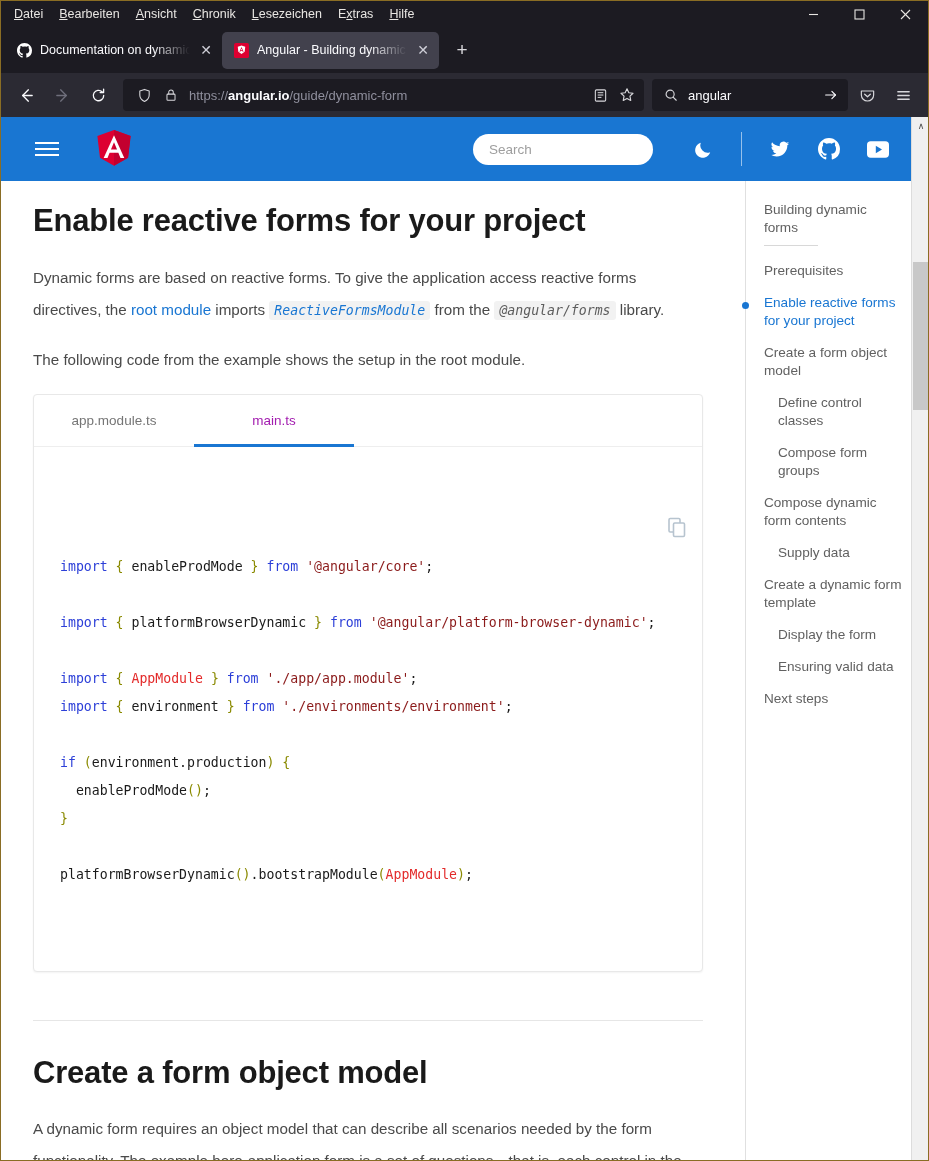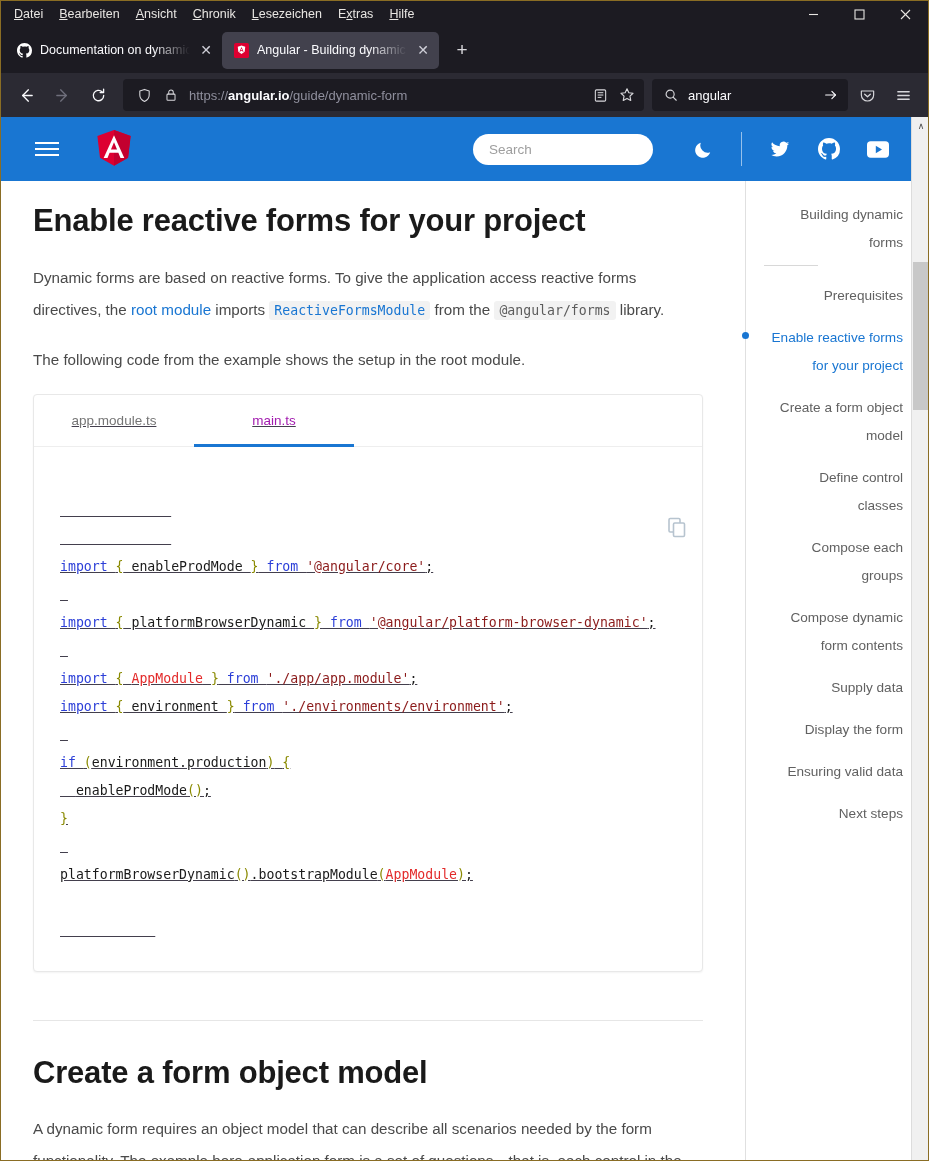--- a/index.html
+++ b/index.html
@@ -238,32 +238,32 @@
   }
   p.doc-p a { color: #1976d2; text-decoration: none; margin-top: 40px; }
   code.chip {
     font-family: "DejaVu Sans Mono", monospace;
     font-size: 13.2px;
     background: #f2f2f2;
     color: #5c5c5c;
     padding: 2px 5px;
     border-radius: 3px;
     white-space: nowrap;
+    font-style: italic;
   }
   code.chip.blue { color: #1976d2; }
 
   
   .codecard {
     border: 1px solid #e8e8e8;
     border-radius: 4px;
     margin: 18px 0 0 0;
     background: #fff;
     position: relative;
     box-shadow: 0 1px 2px rgba(0,0,0,.05);
-    text-decoration: underline;
   }
   .code-tabs {
     display: flex;
     border-bottom: 1px solid #eee;
     height: 52px;
     align-items: stretch;
   }
   .code-tab {
     min-width: 160px;
     display: flex; align-items: center; justify-content: center;
@@ -312,25 +312,24 @@
     width: 168px;
     padding: 20px 0 0 0;
     position: relative;
     font-size: 13.6px;
     border-left: 1px solid #e0e0e0;
     margin-left: 10px;
   }
   .toc-inner { padding: 0 8px 0 18px; }
   .toc-item {
     color: #616161;
-    line-height: 28px;
+    line-height: 18px;
     margin-bottom: 14px;
     cursor: pointer;
     position: relative;
-    text-align: right;
   }
   .toc-item.h1 { padding-left: 0; }
   .toc-item.h2 { padding-left: 14px; }
   .toc-item.active { color: #1976d2; font-weight: 500; }
   .toc-item.active::before {
     content: "";
     position: absolute;
     left: -22px; top: 8px;
     width: 7px; height: 7px;
     border-radius: 50%;
@@ -587,23 +586,24 @@
         </div>
 
         <div class="toc">
           <div class="toc-inner" id="toc-inner">
               <div class="toc-item h1">Building dynamic forms</div>
               <div class="toc-rule"></div>
               <div class="toc-item h1">Prerequisites</div>
               <div class="toc-item h1 active">Enable reactive forms for your project</div>
               <div class="toc-item h1">Create a form object model</div>
               <div class="toc-item h2">Define control classes</div>
-              <div class="toc-item h2">Compose each groups</div>
+              <div class="toc-item h2">Compose form groups</div>
               <div class="toc-item h1">Compose dynamic form contents</div>
               <div class="toc-item h2">Supply data</div>
+              <div class="toc-item h1">Create a dynamic form template</div>
               <div class="toc-item h2">Display the form</div>
               <div class="toc-item h2">Ensuring valid data</div>
               <div class="toc-item h1">Next steps</div>
             </div>
         </div>
 
       </div>
     </div>
 
     <div class="scrollbar">

